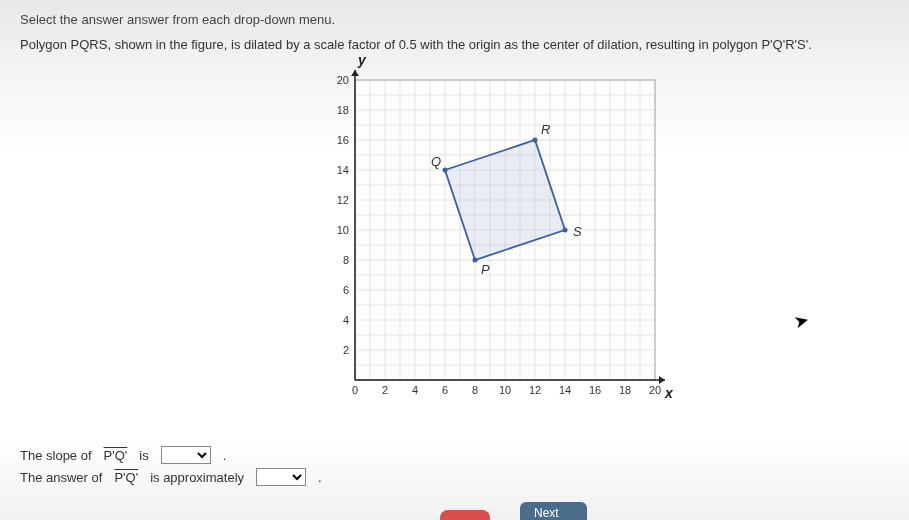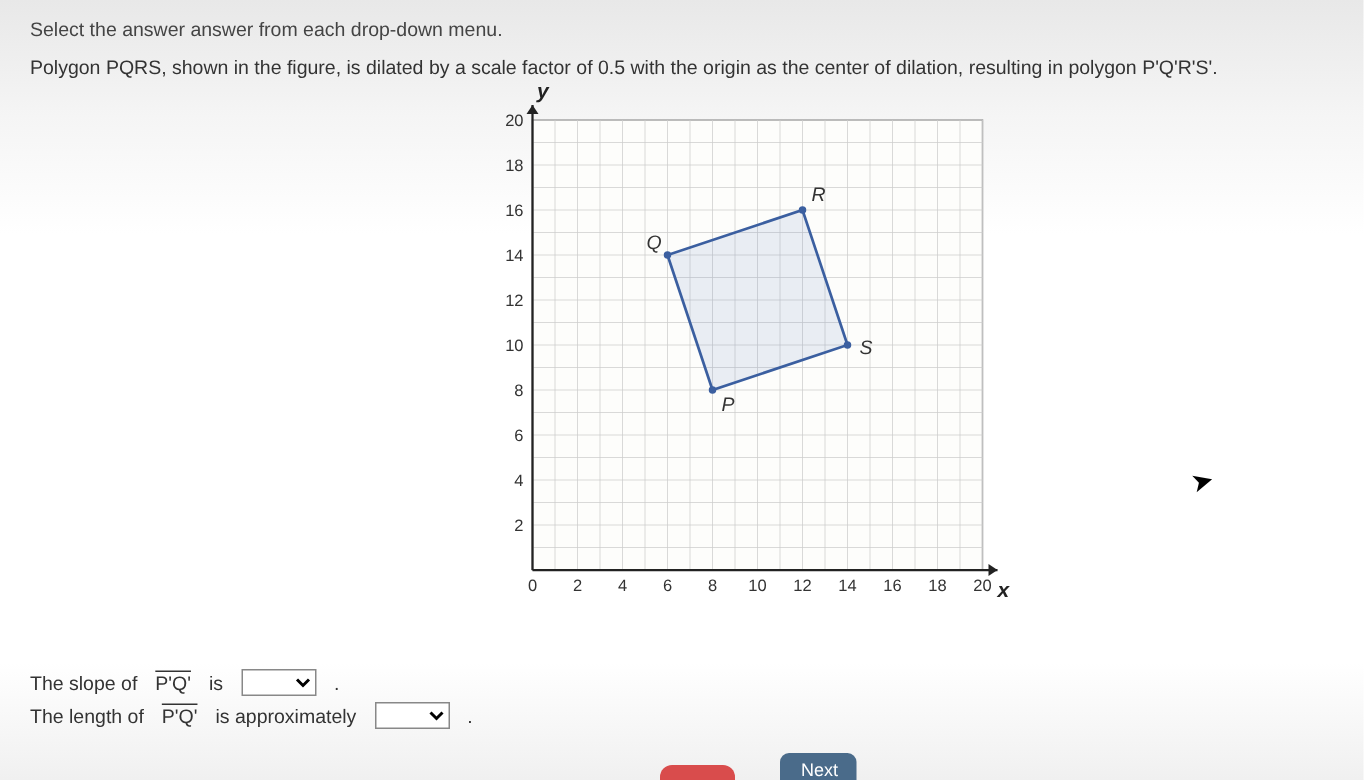--- a/index.html
+++ b/index.html
@@ -69,21 +69,21 @@
       height: 18px;
       width: 50px;
     }
     .next-btn {
       position: absolute;
       bottom: 0px;
       left: 520px;
       background: #4a6b8a;
       color: #fff;
       border-radius: 6px 6px 0 0;
-      padding: 4px 12px 0 14px;
+      padding: 4px 28px 0 14px;
       font-size: 12px;
       height: 14px;
       overflow: hidden;
     }
     .red-bubble {
       position: absolute;
       bottom: 0px;
       left: 440px;
       background: #d94c4c;
       border-radius: 8px 8px 0 0;
@@ -190,21 +190,21 @@
 </div>
 
 <div class="answer-block">
   <div class="answer-line">
     <span>The slope of</span>
     <span class="overline">P'Q'</span>
     <span>is</span>
     <select class="dd"><option></option></select>.
   </div>
   <div class="answer-line">
-    <span>The length of</span>
+    <span>The answer of</span>
     <span class="overline">P'Q'</span>
     <span>is approximately</span>
     <select class="dd"><option></option></select>.
   </div>
 </div>
 
 <div class="red-bubble"></div>
 <div class="next-btn">Next</div>
 
 <div class="cursor-arrow">➤</div>

